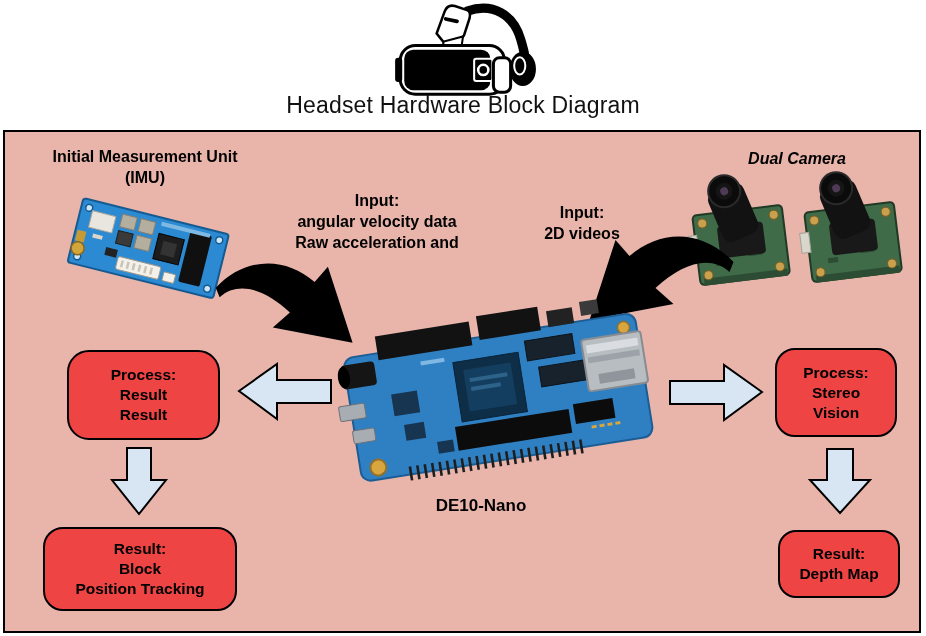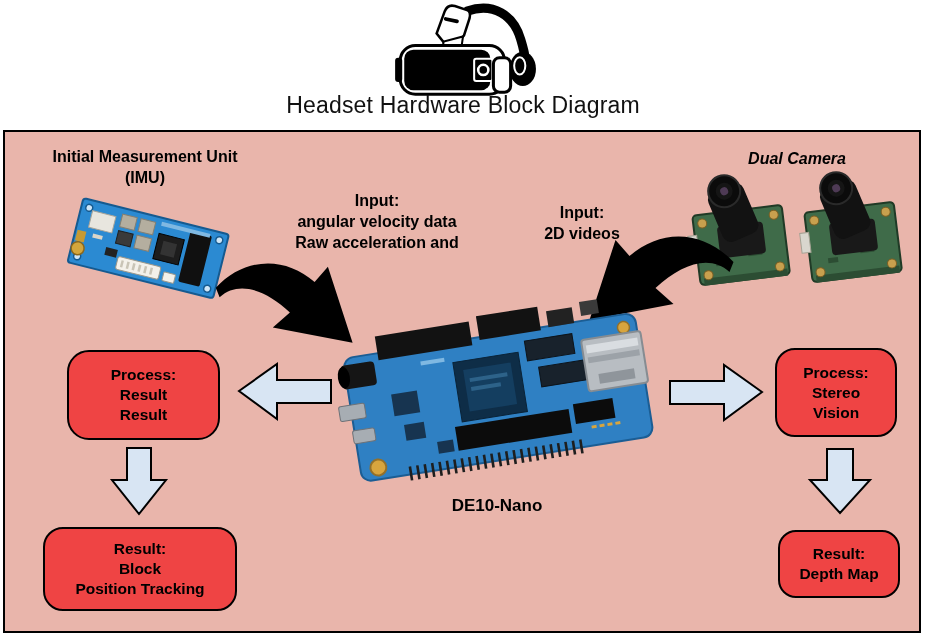--- a/index.html
+++ b/index.html
@@ -221,21 +221,21 @@
               <rect x="240.5" y="162" width="2.6" height="14"></rect>
           </g>
           <rect x="255" y="150" width="5" height="3" fill="#d8a53e"></rect>
             <rect x="263" y="150" width="5" height="3" fill="#d8a53e"></rect>
           <rect x="271" y="150" width="5" height="3" fill="#d8a53e"></rect>
             <rect x="279" y="150" width="5" height="3" fill="#d8a53e"></rect>
         </g>
       </svg>
     </div>
 
-    <div class="board-label" style="left:392px; top:364px; width:200px;">DE10-Nano</div>
+    <div class="board-label" style="left:376px; top:364px; width:200px;">DE10-Nano</div>
 
     <div class="arrow-wrap" style="left:232px; top:229px; width:96px; height:61px;">
       <svg viewBox="0 0 96 61">
         <polygon points="2,30 40,3 40,19 94,19 94,42 40,42 40,58" fill="#d8e5f3" stroke="#000" stroke-width="2"></polygon>
       </svg>
     </div>
 
     <div class="arrow-wrap" style="left:663px; top:230px; width:96px; height:61px;">
       <svg viewBox="0 0 96 61">
         <polygon points="94,30 56,3 56,19 2,19 2,42 56,42 56,58" fill="#d8e5f3" stroke="#000" stroke-width="2"></polygon>

